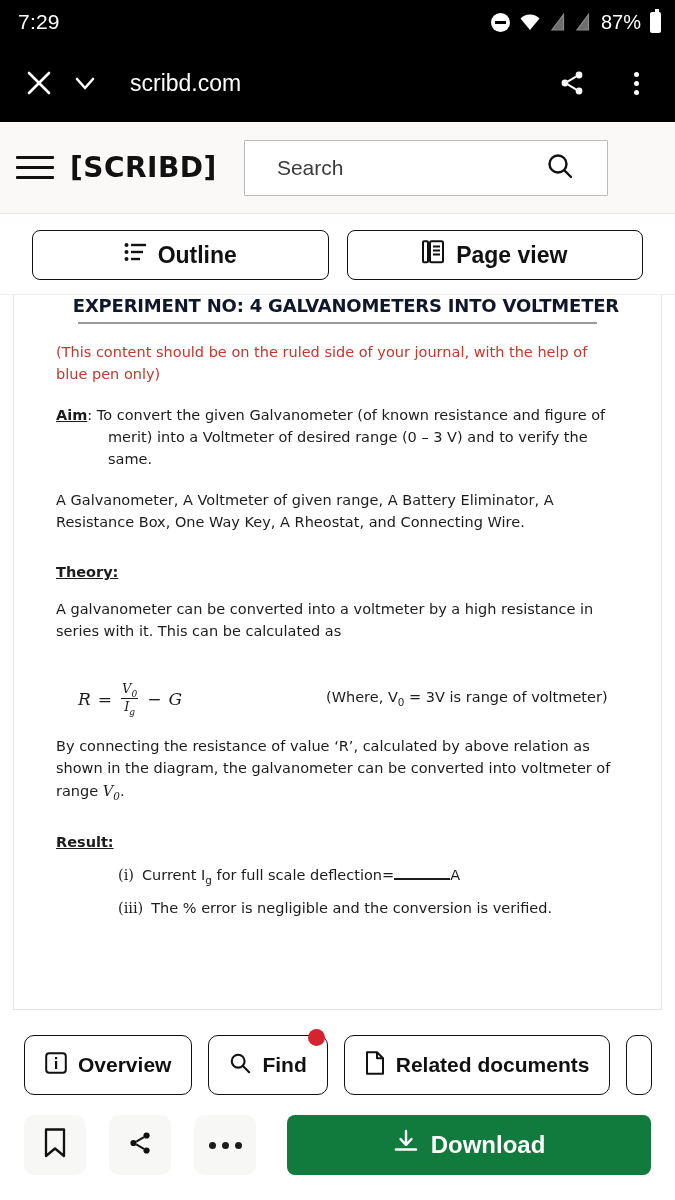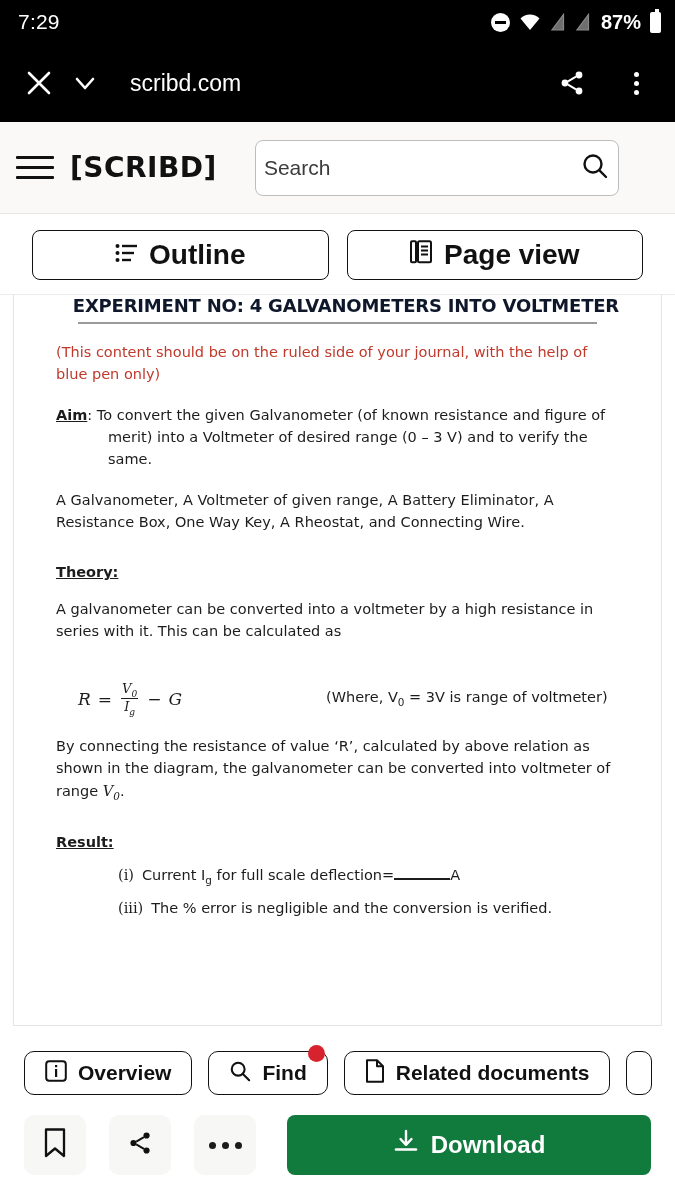--- a/index.html
+++ b/index.html
@@ -22,21 +22,21 @@
   .ico-dnd {
     width: 19px; height: 19px; border-radius: 50%; background: #fff;
     position: relative;
   }
   .ico-dnd::after {
     content: ""; position: absolute; left: 4px; top: 8px; width: 11px; height: 3px; background: #000;
   }
   .ico-wifi { width: 22px; height: 18px; position: relative; }
   .ico-wifi svg { display: block; }
   .ico-sig { width: 16px; height: 19px; position: relative; }
-  .status-batt-pct { font-size: 20px; font-weight: 700; margin-left: 1px; }
+  .status-batt-pct { font-size: 20px; font-weight: 400; margin-left: 1px; }
   .ico-batt {
     width: 11px; height: 21px; border: 2px solid #fff; border-radius: 2px;
     position: relative; background: #fff;
   }
   .ico-batt::before {
     content: ""; position: absolute; top: -5px; left: 2.5px; width: 4px; height: 3px; background: #fff;
   }
 
   
   .browserbar {
@@ -54,34 +54,34 @@
     background: #faf9f7; border-bottom: 1px solid #e8e6e1;
     height: 92px; display: flex; align-items: center; padding: 0 16px; gap: 16px; flex: none;
   }
   .hamburger { width: 38px; height: 30px; display: flex; flex-direction: column; justify-content: center; gap: 7px; }
   .hamburger i { display: block; height: 3px; background: #111; border-radius: 1px; }
   .brand {
     font-family: "DejaVu Sans", sans-serif;
     font-size: 28px; font-weight: 700; letter-spacing: .5px; color: #111; white-space: nowrap;
   }
   .searchbox {
-    flex: 1; height: 56px; background: #fff; border: 1px solid #bdbdbd; border-radius: 8px;
-    display: flex; align-items: center; padding: 0 8px; gap: 10px; max-width: 364px; margin-left: 22px;
+    flex: 1; height: 56px; background: #fff; border: 1px solid #bdbdbd; border-radius: 1px;
+    display: flex; align-items: center; padding: 0 32px; gap: 10px; max-width: 364px; margin-left: 11px;
   }
   .search-placeholder { flex: 1; font-size: 21px; color: #3b3b3b; }
 
   
   .viewrow {
     background: #fff; display: flex; gap: 18px; padding: 16px 32px 14px 32px;
     border-bottom: 1px solid #ececec; flex: none;
   }
   .viewbtn {
     flex: 1; height: 50px; border: 1px solid #111; border-radius: 8px; background: #fff;
     display: flex; align-items: center; justify-content: center; gap: 12px;
-    font-size: 28px; font-weight: 700; color: #111;
+    font-size: 23px; font-weight: 700; color: #111;
   }
 
   
   .docviewport { flex: 1; background: #fff; position: relative; overflow: hidden; }
   .page {
     position: absolute; left: 13px; right: 13px; top: -22px; bottom: 11px;
     background: #fff; border: 1px solid #e4e4e4; border-top: none;
     overflow: hidden;
   }
   .page-inner { padding: 0 42px; position: relative; }
@@ -117,21 +117,21 @@
   .blank.w1 { width: 56px; }
   .blank.w2 { width: 42px; }
   .indent2 { display: block; padding-left: 30px; }
 
   
   .chiprow {
     background: #fff; display: flex; gap: 16px; padding: 14px 24px 12px 24px;
     align-items: center; flex: none; overflow: hidden;
   }
   .chip {
-    height: 44px; border: 1px solid #111; border-radius: 10px; background: #fff;
+    height: 60px; border: 1px solid #111; border-radius: 10px; background: #fff;
     display: flex; align-items: center; gap: 11px; padding: 0 20px;
     font-size: 21px; font-weight: 700; color: #111; white-space: nowrap; position: relative; flex: none;
   }
   .chip .badge {
     position: absolute; top: -7px; right: 2px; width: 17px; height: 17px; border-radius: 50%;
   }
   .chip-cut { width: 26px; padding: 0; overflow: hidden; }
 
   
   .actionbar {

